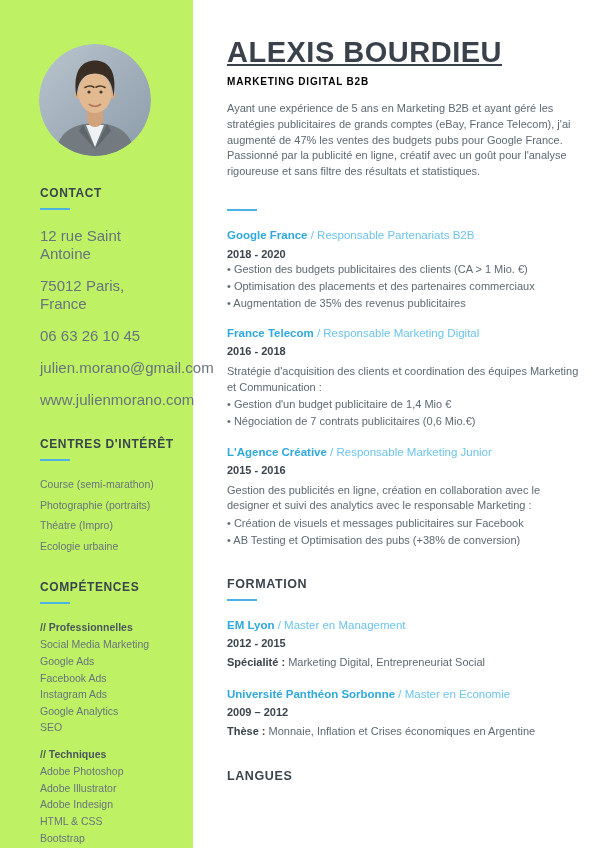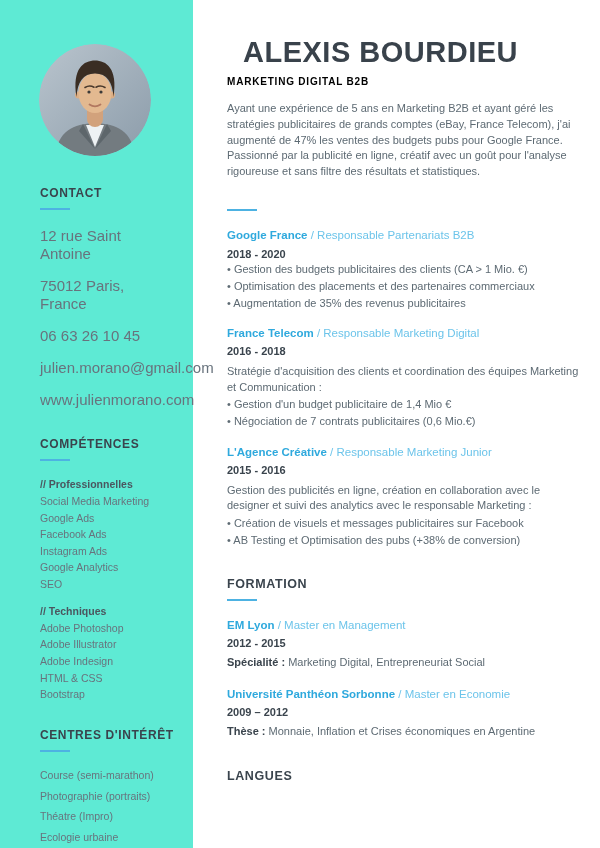--- a/index.html
+++ b/index.html
@@ -8,21 +8,21 @@
     width:600px;height:848px;
     background:#ffffff;
     font-family:"Liberation Sans", sans-serif;
     overflow:hidden;
     color:#5d6a73;
   }
   
   .sidebar{
     position:absolute;left:0;top:0;
     width:193px;height:848px;
-    background:#5eead4;
+    background:#bef264;
     box-sizing:border-box;
     padding:44px 18px 0 40px;
   }
   .photo-wrap{
     width:112px;height:112px;border-radius:50%;
     overflow:hidden;margin:0 0 30px -1px;
   }
   .side-section{margin-bottom:28px;}
   h3.side-heading{
     margin:0;font-size:12px;font-weight:bold;
@@ -32,22 +32,22 @@
   .c-line{margin:0 0 14px;font-size:15px;line-height:1.2;color:#68737d;}
   .group-label{margin:0 0 5px;font-size:10.5px;font-weight:bold;color:#4b565f;}
   .skill-line{margin:0 0 4.5px;font-size:10.5px;line-height:1.15;color:#68737d;}
   .group-gap{margin-top:15px;}
   .int-line{margin:0 0 8px;font-size:10.5px;line-height:1.2;color:#68737d;}
   
   .main{
     position:absolute;left:227px;top:0;width:356px;
   }
   h1.name{
-    margin:36px 16px 0;font-size:29px;font-weight:bold;
-    color:#39424b;letter-spacing:0.5px;
+    margin:36px 0 0;font-size:29px;font-weight:bold;
+    color:#39424b;letter-spacing:0.5px;text-decoration:underline;
   }
   h2.subtitle{
     margin:7px 0 0;font-size:10px;font-weight:bold;
     color:#000000;letter-spacing:0.8px;
   }
   p.summary{margin:14px 0 0;font-size:11px;line-height:1.44;color:#5d6a73;}
   h3.main-heading{
     margin:0;font-size:12.5px;font-weight:bold;
     letter-spacing:0.6px;color:#3a444d;
   }
@@ -106,45 +106,45 @@
       <h3 class="side-heading">CONTACT</h3>
       <div class="rule"></div>
       <p class="c-line">12 rue Saint Antoine</p>
       <p class="c-line">75012 Paris, France</p>
       <p class="c-line">06 63 26 10 45</p>
       <p class="c-line">julien.morano@gmail.com</p>
       <p class="c-line">www.julienmorano.com</p>
     </section>
 
     <section class="side-section">
+      <h3 class="side-heading">CENTRES D'INTÉRÊT</h3>
+      <div class="rule"></div>
+      <p class="int-line">Course (semi-marathon)</p>
+      <p class="int-line">Photographie (portraits)</p>
+      <p class="int-line">Théatre (Impro)</p>
+      <p class="int-line">Ecologie urbaine</p>
+    </section>
+
+    <section class="side-section">
       <h3 class="side-heading">COMPÉTENCES</h3>
       <div class="rule"></div>
       <p class="group-label">// Professionnelles</p>
       <p class="skill-line">Social Media Marketing</p>
       <p class="skill-line">Google Ads</p>
       <p class="skill-line">Facebook Ads</p>
       <p class="skill-line">Instagram Ads</p>
       <p class="skill-line">Google Analytics</p>
       <p class="skill-line">SEO</p>
       <p class="group-label group-gap">// Techniques</p>
       <p class="skill-line">Adobe Photoshop</p>
       <p class="skill-line">Adobe Illustrator</p>
       <p class="skill-line">Adobe Indesign</p>
       <p class="skill-line">HTML &amp; CSS</p>
       <p class="skill-line">Bootstrap</p>
     </section>
-
-    <section class="side-section">
-      <h3 class="side-heading">CENTRES D'INTÉRÊT</h3>
-      <div class="rule"></div>
-      <p class="int-line">Course (semi-marathon)</p>
-      <p class="int-line">Photographie (portraits)</p>
-      <p class="int-line">Théatre (Impro)</p>
-      <p class="int-line">Ecologie urbaine</p>
-    </section>
   </aside>
 
   <main class="main">
 
     <header>
       <h1 class="name">ALEXIS BOURDIEU</h1>
       <h2 class="subtitle">MARKETING DIGITAL B2B</h2>
       <p class="summary">Ayant une expérience de 5 ans en Marketing B2B et ayant géré les stratégies publicitaires de grands comptes (eBay, France Telecom), j'ai augmenté de 47% les ventes des budgets pubs pour Google France. Passionné par la publicité en ligne, créatif avec un goût pour l'analyse rigoureuse et sans filtre des résultats et statistiques.</p>
     </header>
 

